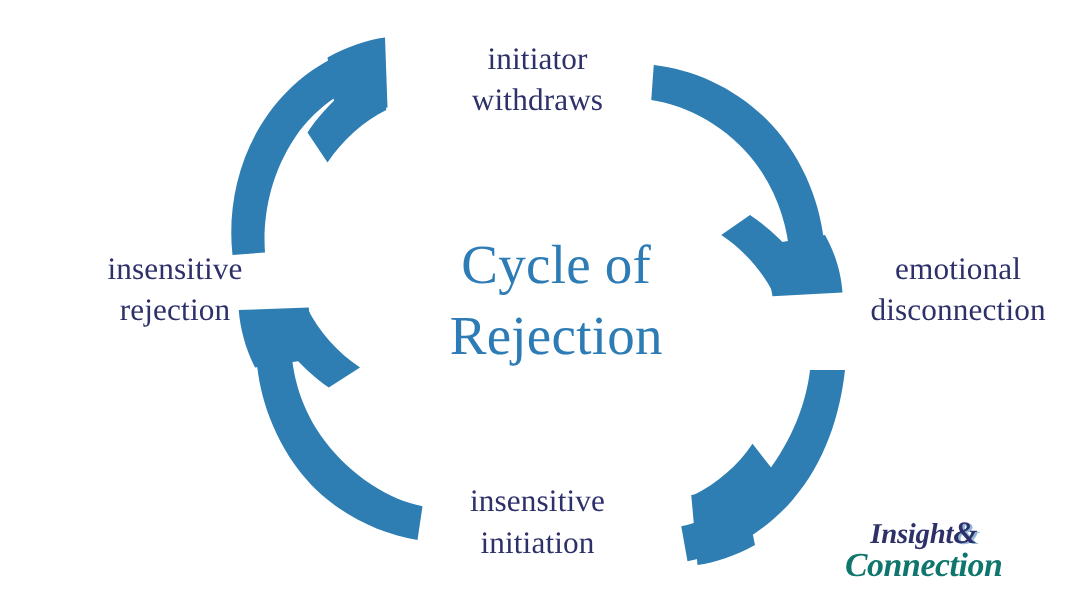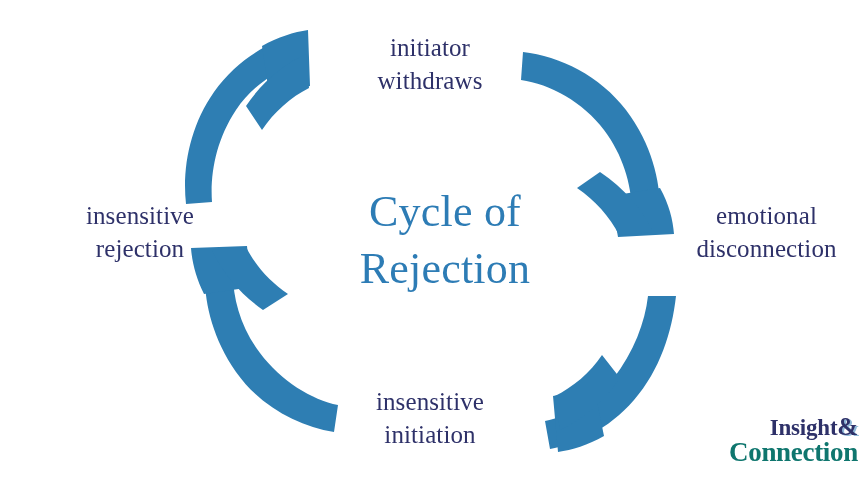--- a/index.html
+++ b/index.html
@@ -53,25 +53,26 @@
     position: absolute;
     left: 0;
     top: 0;
     width: 860px;
     height: 484px;
   }
 
   
   #logo {
     position: absolute;
-    left: 708px;
+    left: 664px;
     top: 414px;
     width: 150px;
-    text-align: right;
-    font-family: "Liberation Serif", "DejaVu Serif", serif;
+    text-align: center;
+    font-family: "Liberation Serif", "DejaVu Serif", serif;
+    font-style: italic;
     font-weight: bold;
     line-height: 1.02;
   }
   #logo-line1 {
     display: block;
     color: #2e3169;
     font-size: 23px;
     white-space: nowrap;
     letter-spacing: -.2px;
   }

